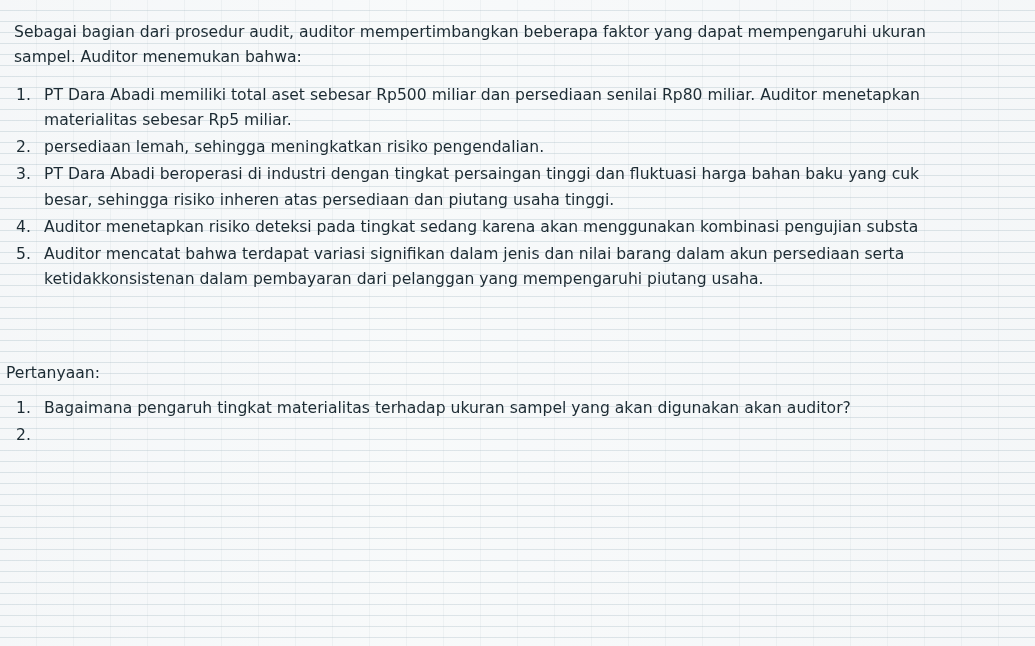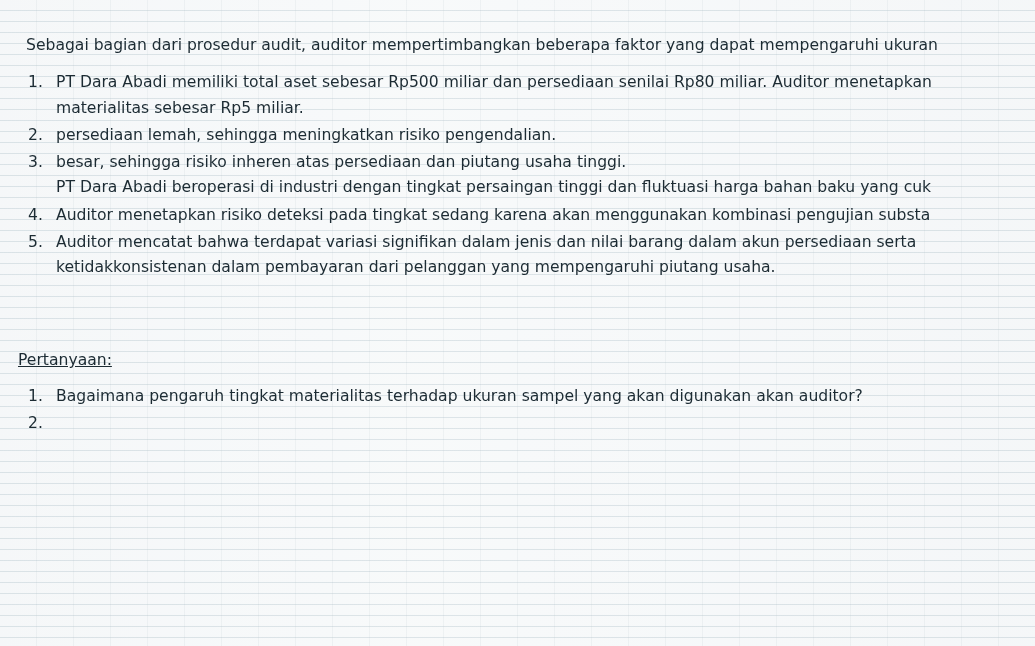--- a/index.html
+++ b/index.html
@@ -41,25 +41,24 @@
         rgba(255,255,255,0.0) 36px,
         rgba(170,185,192,0.13) 36px,
         rgba(170,185,192,0.13) 37px
       );
     pointer-events: none;
   }
 
   .content {
     position: relative;
     z-index: 2;
-    padding: 20px 10px 0 16px;
+    padding: 20px 10px 0 4px;
     color: #1c2b33;
     font-size: 15.6px;
     line-height: 1.62;
-    margin-top: 13px;
   }
 
   .intro {
     margin: 0 0 12px 0;
     padding: 0 4px 0 10px;
     white-space: nowrap;
   }
   .intro .l2 { display: block; }
 
   ol.facts {
@@ -81,21 +80,20 @@
   ol.facts li .cont {
     display: block;
     white-space: nowrap;
   }
 
   .spacer { height: 66px; }
 
   .q-head {
     padding: 0 0 0 2px;
     margin: 0 0 10px 0;
-    text-decoration: underline;
   }
 
   ol.questions {
     margin: 0;
     padding: 0;
     list-style: none;
   }
   ol.questions li {
     position: relative;
     padding: 0 0 0 40px;
@@ -109,36 +107,37 @@
   }
 </style>
 </head>
 <body>
 
 <div class="page">
   <div class="content">
 
     <p class="intro">
       <span class="l1">Sebagai bagian dari prosedur audit, auditor mempertimbangkan beberapa faktor yang dapat mempengaruhi ukuran</span>
+      <span class="l2">sampel. Auditor menemukan bahwa:</span>
     </p>
 
     <ol class="facts">
       <li>
         <span class="num">1.</span>
         <span class="cont">PT Dara Abadi memiliki total aset sebesar Rp500 miliar dan persediaan senilai Rp80 miliar. Auditor menetapkan</span>
         <span class="cont">materialitas sebesar Rp5 miliar.</span>
       </li>
       <li>
         <span class="num">2.</span>
         <span class="cont">persediaan lemah, sehingga meningkatkan risiko pengendalian.</span>
       </li>
       <li>
         <span class="num">3.</span>
+        <span class="cont">PT Dara Abadi beroperasi di industri dengan tingkat persaingan tinggi dan fluktuasi harga bahan baku yang cuk</span>
         <span class="cont">besar, sehingga risiko inheren atas persediaan dan piutang usaha tinggi.</span>
-        <span class="cont">PT Dara Abadi beroperasi di industri dengan tingkat persaingan tinggi dan fluktuasi harga bahan baku yang cuk</span>
       </li>
       <li>
         <span class="num">4.</span>
         <span class="cont">Auditor menetapkan risiko deteksi pada tingkat sedang karena akan menggunakan kombinasi pengujian substa</span>
       </li>
       <li>
         <span class="num">5.</span>
         <span class="cont">Auditor mencatat bahwa terdapat variasi signifikan dalam jenis dan nilai barang dalam akun persediaan serta</span>
         <span class="cont">ketidakkonsistenan dalam pembayaran dari pelanggan yang mempengaruhi piutang usaha.</span>
       </li>

